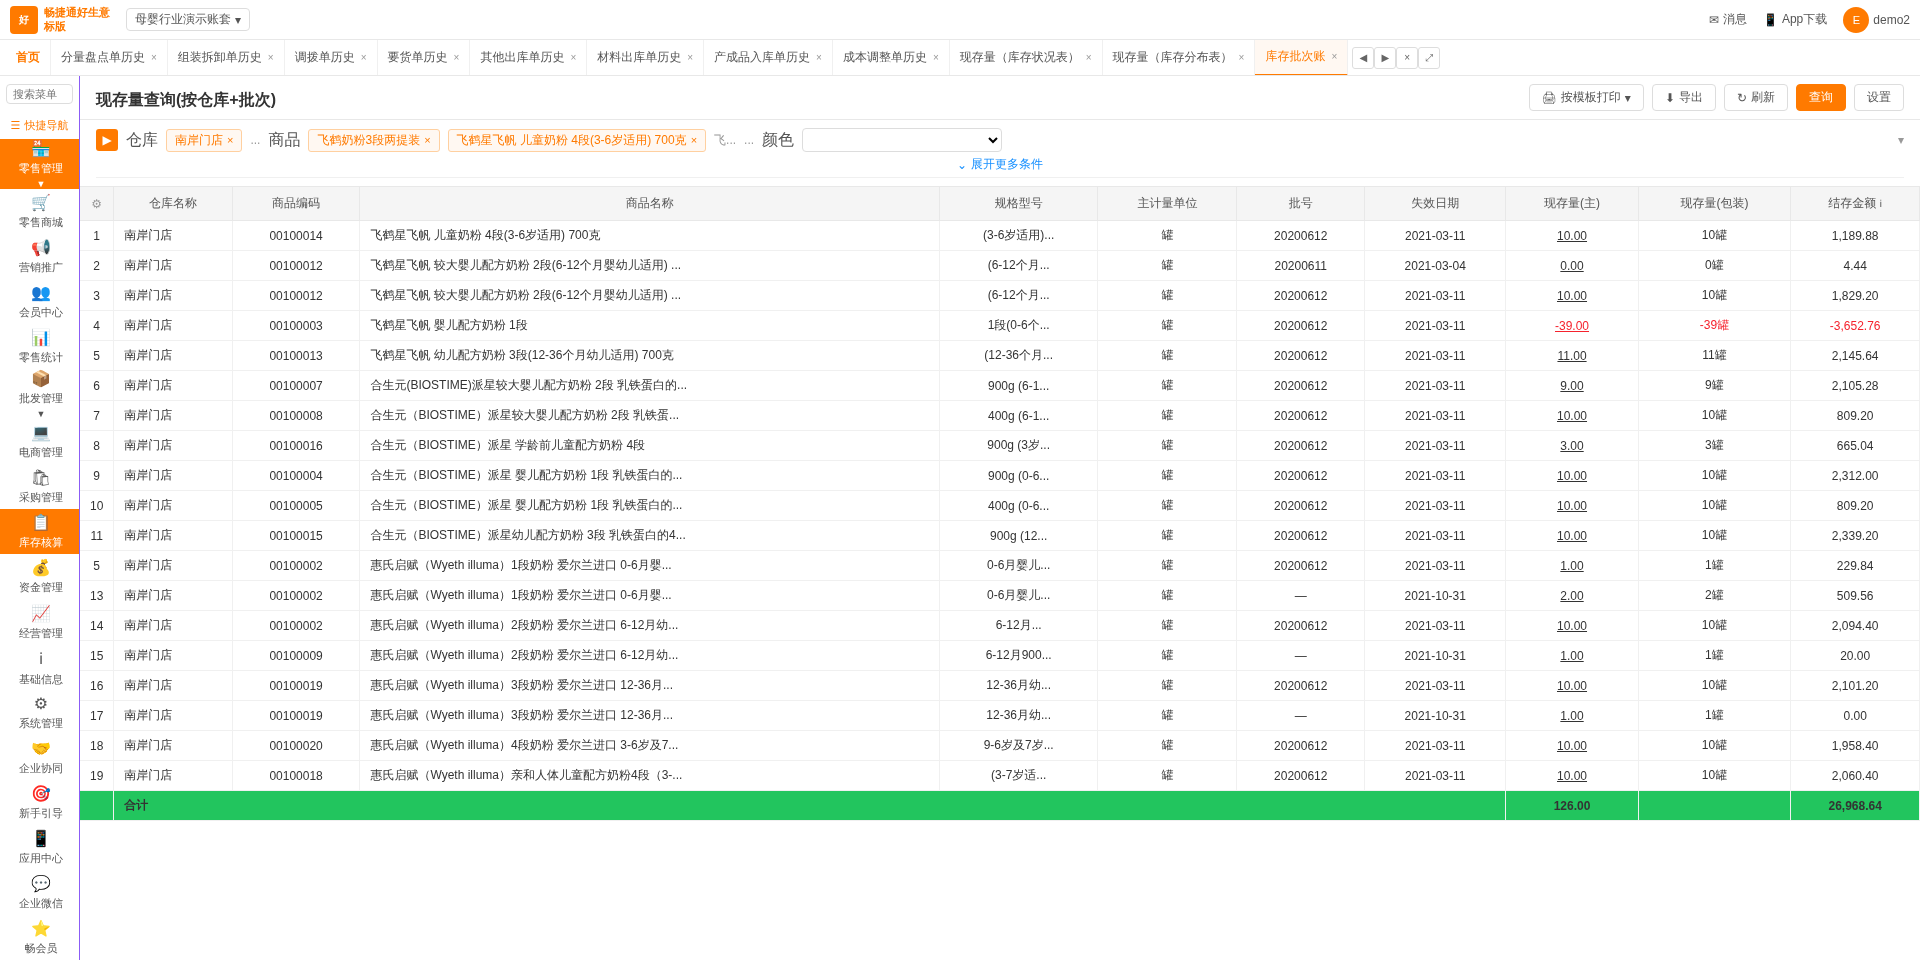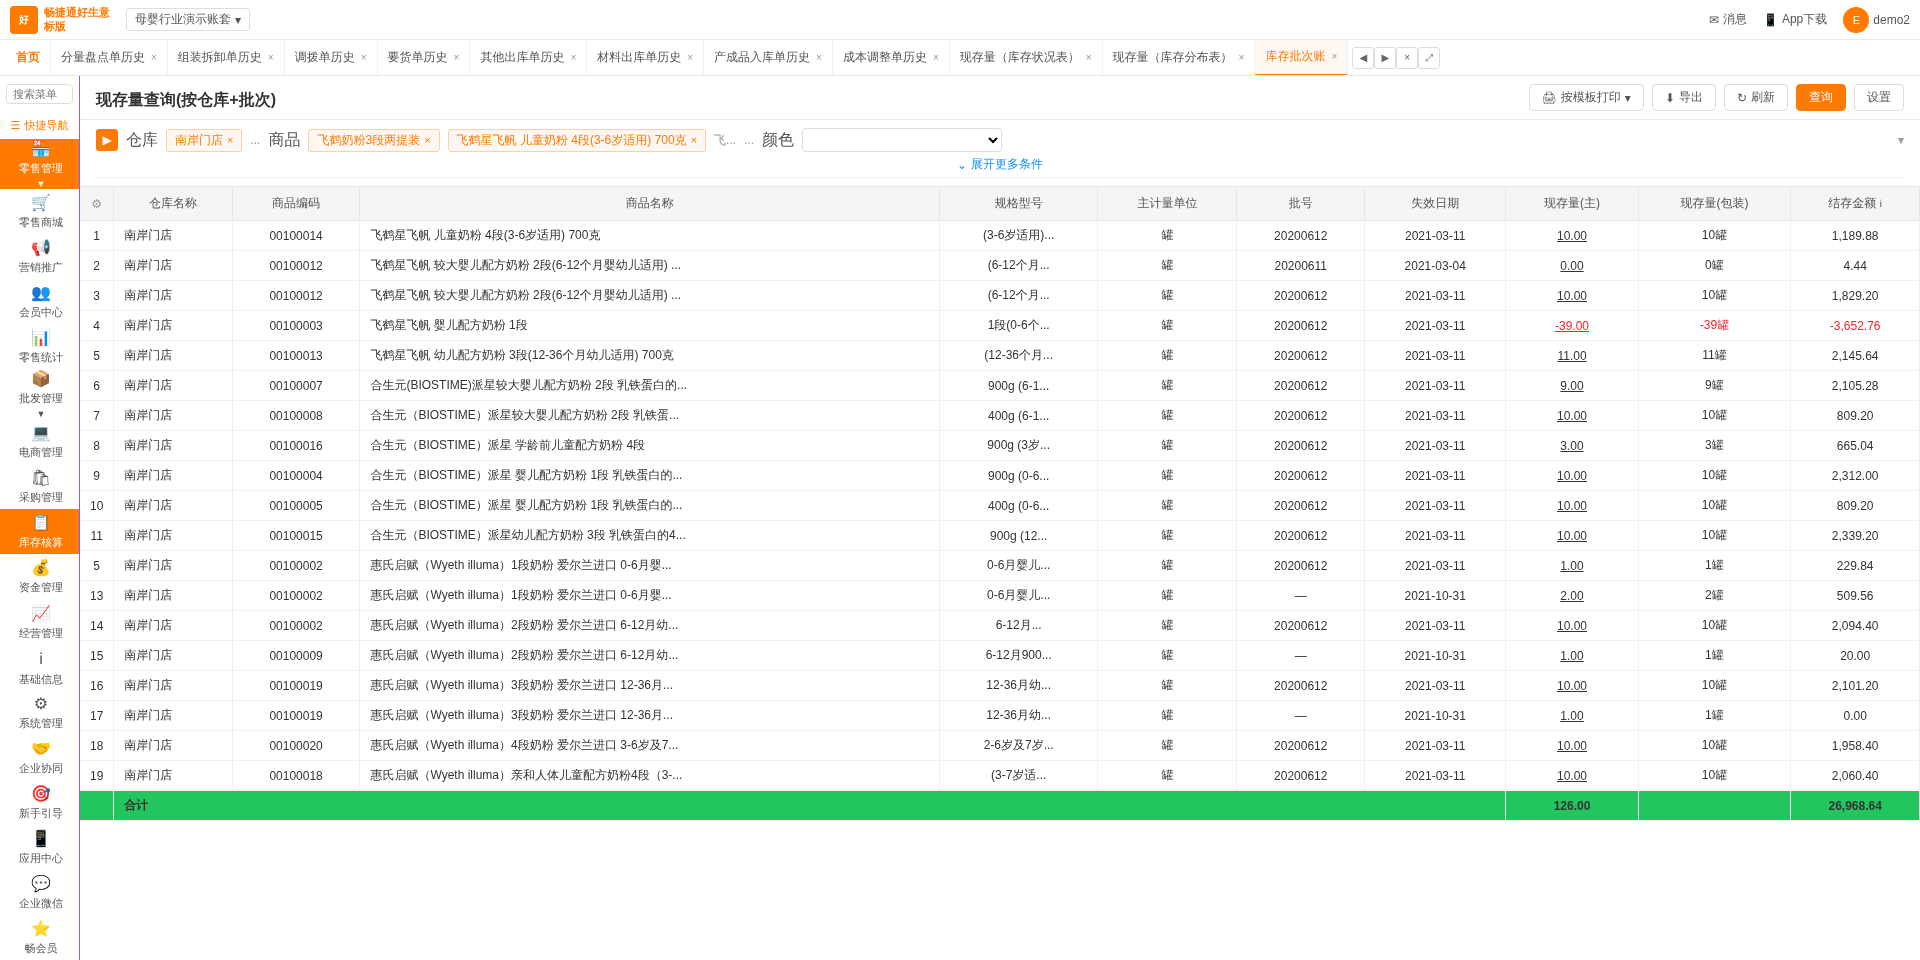--- a/index.html
+++ b/index.html
@@ -582,21 +582,21 @@
               <td>2021-10-31</td>
               <td class="underline">1.00</td>
               <td>1罐</td>
               <td>0.00</td>
             </tr>
             <tr>
               <td>18</td>
               <td class="text-left">南岸门店</td>
               <td>00100020</td>
               <td class="text-left">惠氏启赋（Wyeth illuma）4段奶粉 爱尔兰进口 3-6岁及7...</td>
-              <td>2-6岁及7岁...</td>
+              <td>9-6岁及7岁...</td>
               <td>罐</td>
               <td>20200612</td>
               <td>2021-03-11</td>
               <td class="underline">10.00</td>
               <td>10罐</td>
               <td>1,958.40</td>
             </tr>
             <tr>
               <td>19</td>
               <td class="text-left">南岸门店</td>

